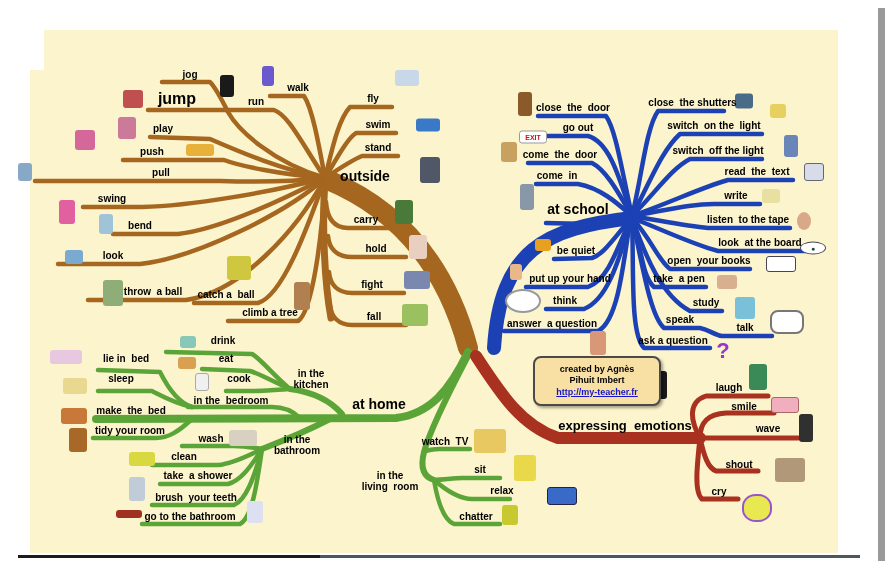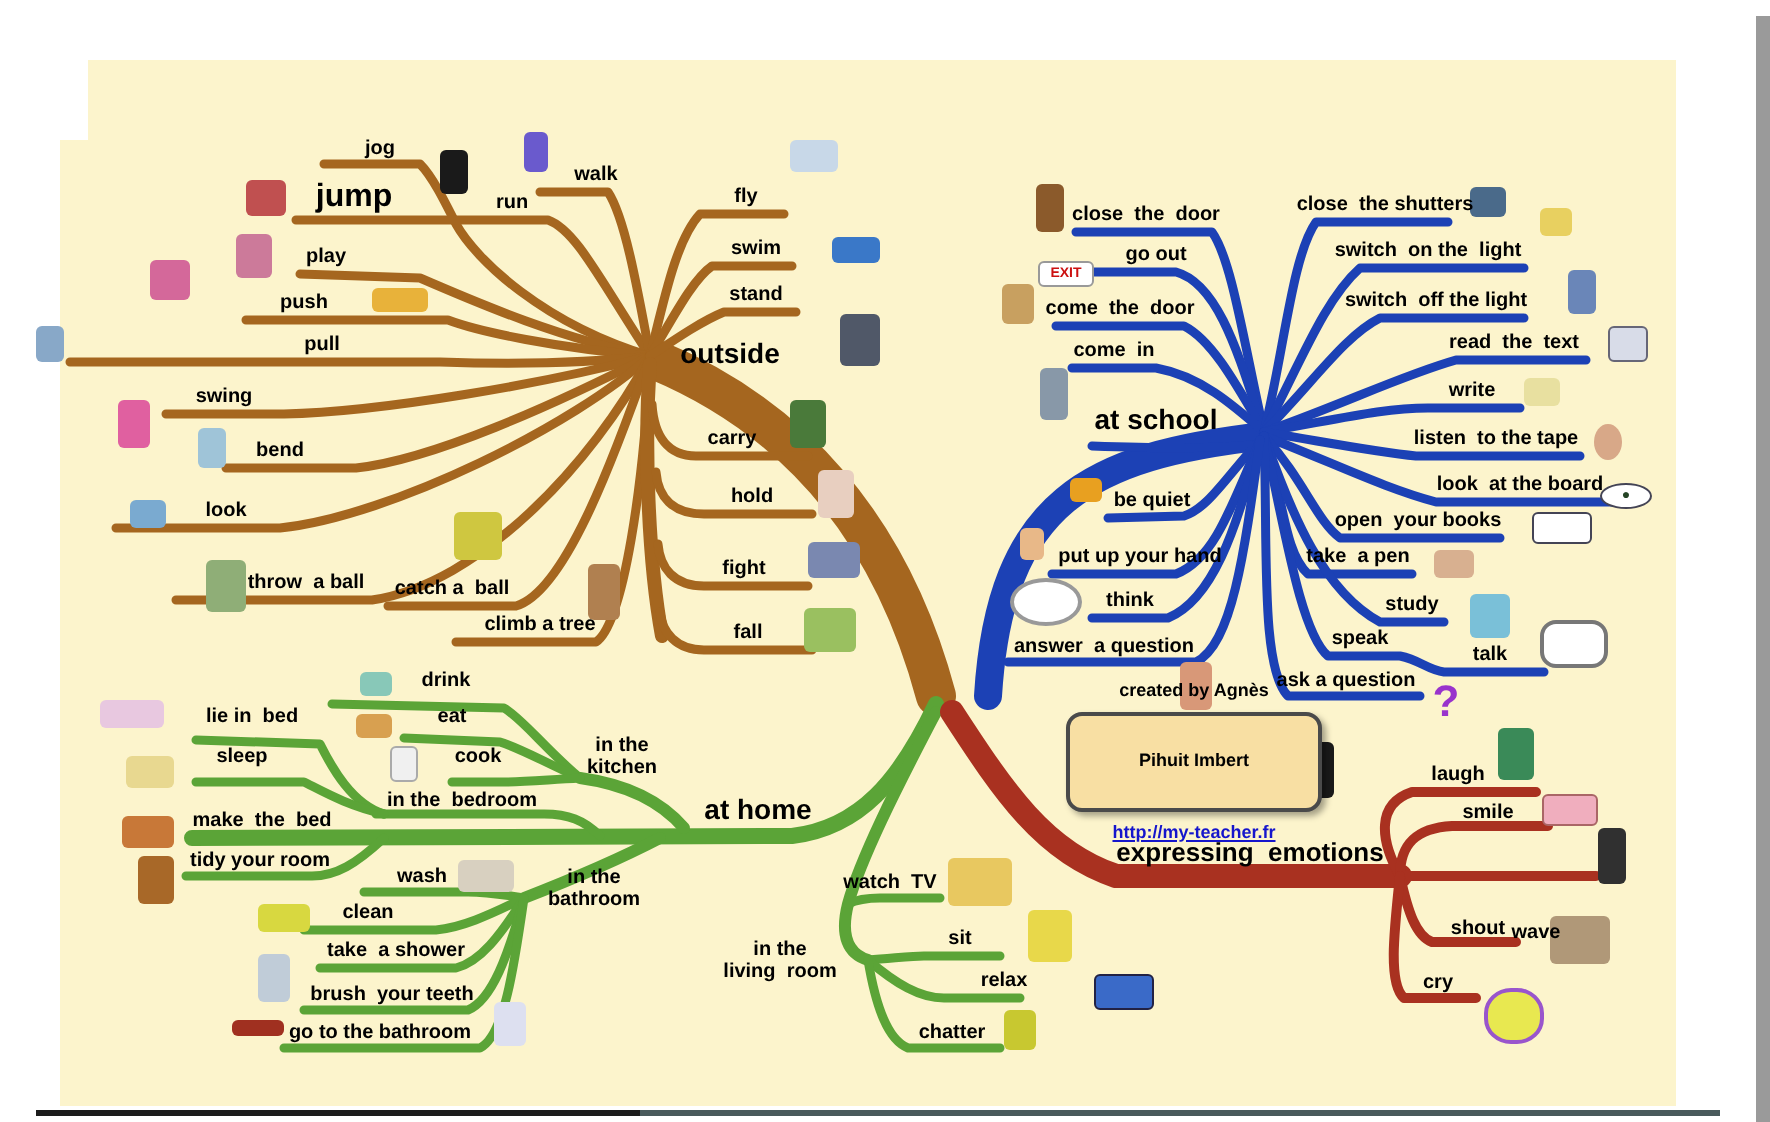--- a/index.html
+++ b/index.html
@@ -109,21 +109,21 @@
       <path d="M476,356 C 502,396 522,426 558,438 L700,438" stroke-width="12"></path>
       <path d="M700,438 C 690,420 688,402 706,396 L768,396" stroke-width="5"></path>
       <path d="M700,438 C 700,422 708,414 726,413 L774,413" stroke-width="5"></path>
       <path d="M700,438 L798,438" stroke-width="5"></path>
       <path d="M700,438 C 704,456 708,468 716,471 L758,471" stroke-width="5"></path>
       <path d="M700,438 C 697,466 694,492 702,499 L738,499" stroke-width="5"></path>
     </g>
   </svg>
 
 
-  <div id="credit" style="background: rgb(248, 223, 163); gap: 24px;">
+  <div id="credit" style="background: rgb(248, 223, 163);">
     <span>created  by Agnès</span>
     <span>Pihuit Imbert</span>
     <a href="#" style="color: rgb(21, 21, 204);">http://my-teacher.fr</a>
   </div>
 
   <div id="vscroll" style="background: rgb(154, 154, 154);"></div>
   <div class="bottom-seg" style="left:18px;width:302px;background:#1c1c1c;"></div>
   <div class="bottom-seg" style="left:320px;width:540px;background:#4a5a5c;"></div>
 <div class="lbl" style="left: 365px; top: 185px; font-size: 14px;">outside</div>
     <div class="lbl" style="left: 190px; top: 80px; font-size: 10px;">jog</div>
@@ -188,21 +188,21 @@
     <div class="lbl" style="left: 190px; top: 522px; font-size: 10px;">go to the bathroom</div>
     <div class="lbl" style="left: 445px; top: 447px; font-size: 10px;">watch  TV</div>
     <div class="lbl" style="left: 480px; top: 475px; font-size: 10px;">sit</div>
     <div class="lbl" style="left: 502px; top: 496px; font-size: 10px;">relax</div>
     <div class="lbl" style="left: 476px; top: 522px; font-size: 10px;">chatter</div>
     <div class="lbl" style="left: 390px; top: 492px; font-size: 10px;">in the
 living  room</div>
     <div class="lbl" style="left: 625px; top: 434px; font-size: 13px;">expressing  emotions</div>
     <div class="lbl" style="left: 729px; top: 393px; font-size: 10px;">laugh</div>
     <div class="lbl" style="left: 744px; top: 412px; font-size: 10px;">smile</div>
-    <div class="lbl" style="left: 768px; top: 434px; font-size: 10px; margin-top: 38px;">wave</div>
+    <div class="lbl" style="left: 768px; top: 434px; font-size: 10px;">wave</div>
     <div class="lbl" style="left: 739px; top: 470px; font-size: 10px;">shout</div>
     <div class="lbl" style="left: 719px; top: 497px; font-size: 10px;">cry</div>
     <div class="icon" style="left: 133px; top: 99px; width: 20px; height: 18px; background: rgb(192, 80, 80);"></div>
     <div class="icon" style="left: 227px; top: 86px; width: 14px; height: 22px; background: rgb(26, 26, 26);"></div>
     <div class="icon" style="left: 268px; top: 76px; width: 12px; height: 20px; background: rgb(106, 90, 205);"></div>
     <div class="icon" style="left: 127px; top: 128px; width: 18px; height: 22px; background: rgb(204, 122, 154);"></div>
     <div class="icon" style="left: 85px; top: 140px; width: 20px; height: 20px; background: rgb(212, 104, 154);"></div>
     <div class="icon" style="left: 200px; top: 150px; width: 28px; height: 12px; background: rgb(232, 178, 58);"></div>
     <div class="icon" style="left: 25px; top: 172px; width: 14px; height: 18px; background: rgb(136, 168, 200);"></div>
     <div class="icon" style="left: 67px; top: 212px; width: 16px; height: 24px; background: rgb(224, 96, 160);"></div>

